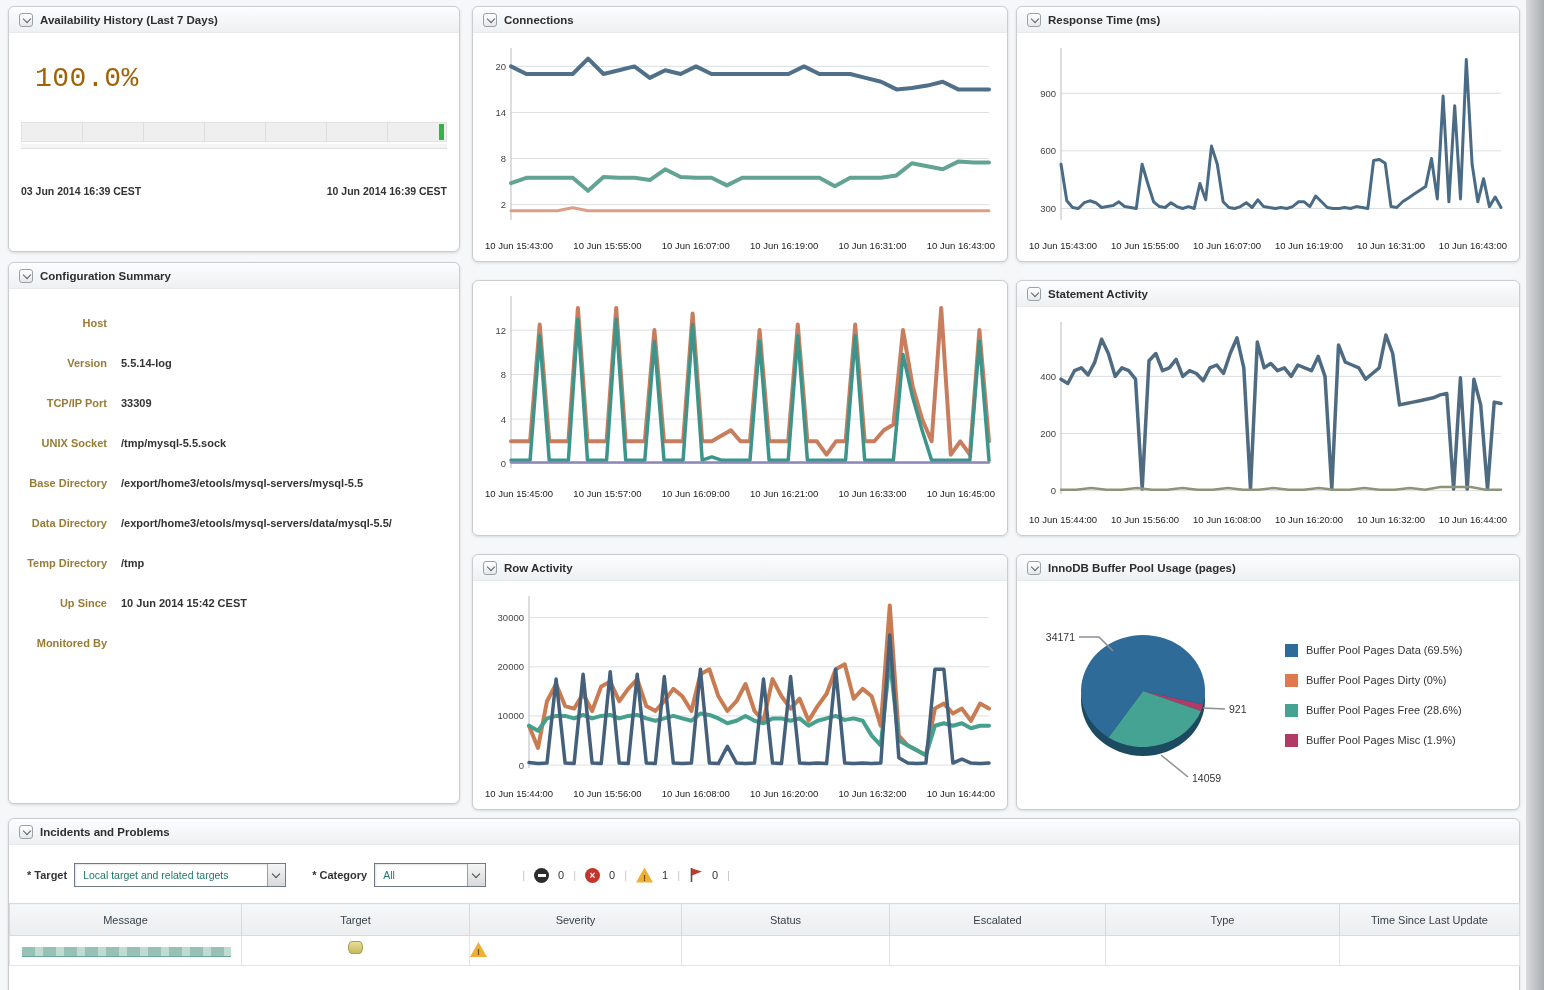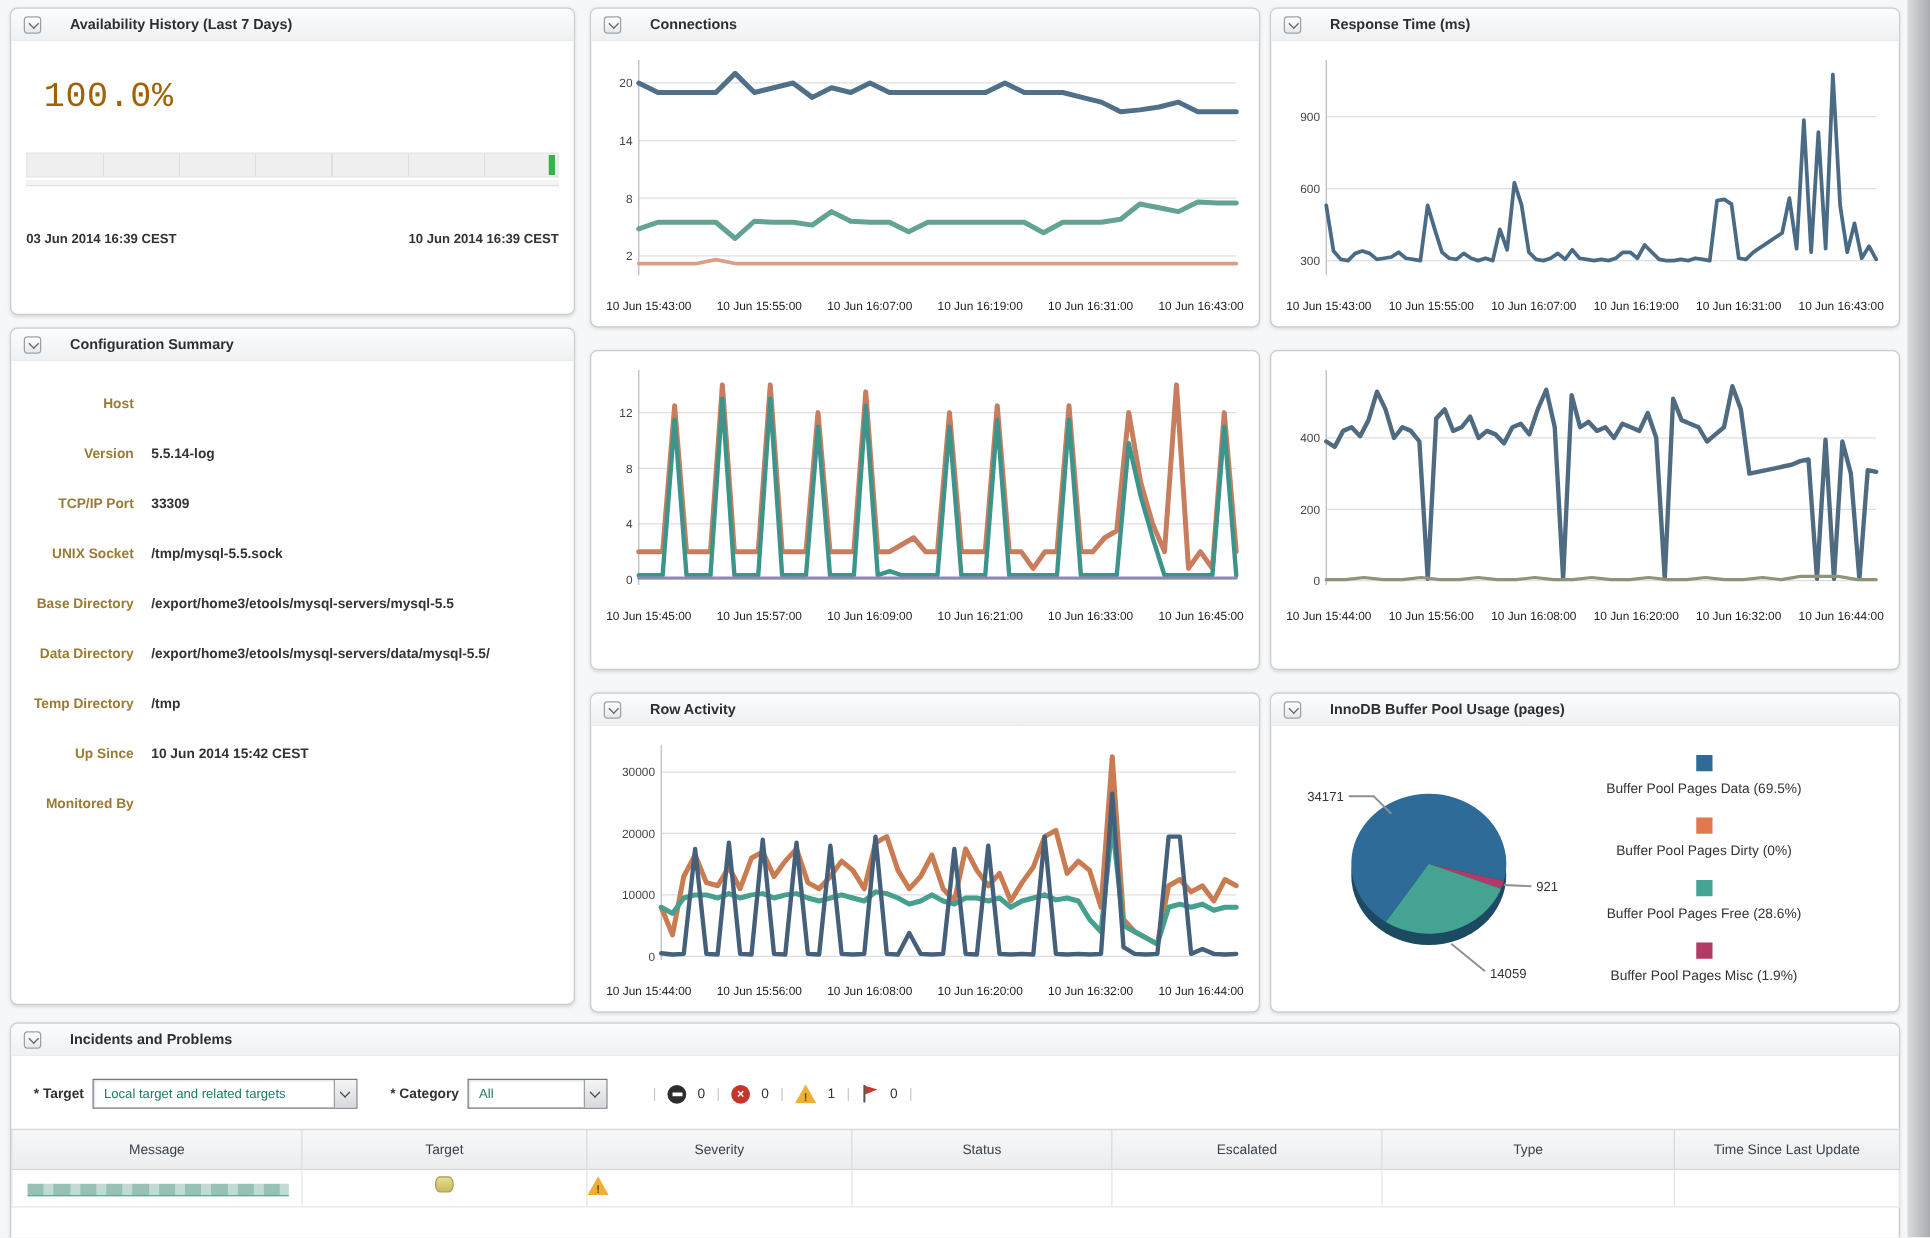--- a/index.html
+++ b/index.html
@@ -5,21 +5,21 @@
   * { margin:0; padding:0; box-sizing:border-box; }
   html,body { width:1544px; height:990px; }
   body { font-family:"Liberation Sans", sans-serif; background:#eceef0; overflow:hidden; }
   .page { position:relative; width:1544px; height:990px; background:#f6f7f8; overflow:hidden; }
   .right-strip { position:absolute; left:1526px; top:0; width:18px; height:990px;
     background:linear-gradient(to right,#d9dbdd,#a9adb1); }
 
   
   .panel { position:absolute; background:#fff; border:1px solid #c9cdd1; border-radius:6px;
     box-shadow:0 1px 3px rgba(0,0,0,.13); }
-  .phead { display:flex; align-items:center; gap:23px; height:26px; padding:0 10px;
+  .phead { display:flex; align-items:center; gap:7px; height:26px; padding:0 10px;
     background:linear-gradient(#fcfdfe,#eef0f2); border-bottom:1px solid #e8eaec; border-radius:6px 6px 0 0; }
   .ptitle { font-size:11.5px; font-weight:bold; color:#2e2e2e; }
   .collapse { width:14px; height:14px; border:1px solid #9aa2a9; border-radius:3px; flex:0 0 auto;
     background:linear-gradient(#ffffff,#e5e8ea); position:relative; cursor:pointer; }
   .collapse::after { content:""; position:absolute; left:3.5px; top:2.5px; width:5px; height:5px;
     border-right:1.6px solid #5a6268; border-bottom:1.6px solid #5a6268; transform:rotate(45deg); }
 
   #p-avail  { left:8px;    top:6px;   width:452px; height:246px; }
   #p-config { left:8px;    top:262px; width:452px; height:542px; }
   #p-conn   { left:472px;  top:6px;   width:536px; height:256px; }
@@ -47,21 +47,21 @@
   .cfg-value { font-size:11px; color:#333; }
 
   
   .chart-body { display:flex; flex-direction:column; justify-content:space-between;
     height:calc(100% - 26px); padding:10px 10px 10px; }
   .xlabels { display:flex; justify-content:space-between; font-size:9.5px; color:#222; padding:0 2px; }
 
   
   .pie-body { display:flex; align-items:center; gap:14px; height:calc(100% - 26px); padding:4px 8px; }
   .legend { display:flex; flex-direction:column; gap:17px; }
-  .legend-item { display:flex; align-items:center; gap:8px; font-size:11px; color:#333;flex-direction:column; }
+  .legend-item { display:flex; align-items:center; gap:8px; font-size:11px; color:#333; }
   .swatch { width:13px; height:13px; flex:0 0 auto; }
 
   
   .inc-controls { display:flex; align-items:center; margin:18px 0 0 18px; font-size:11px; color:#333; }
   .ctl-label { font-weight:bold; margin-right:7px; }
   .sel { display:inline-flex; align-items:stretch; border:1px solid #707a86; background:#fff; height:24px;
     box-shadow:inset 1px 1px 2px rgba(0,0,0,.12); }
   .sel-txt { display:flex; align-items:center; padding:0 8px; font-size:10.5px; color:#1e7a68; }
   .sel-target .sel-txt { width:192px; }
   .sel-category .sel-txt { width:92px; }
@@ -233,20 +233,24 @@
           <span>10 Jun 15:57:00</span>
           <span>10 Jun 16:09:00</span>
           <span>10 Jun 16:21:00</span>
           <span>10 Jun 16:33:00</span>
           <span>10 Jun 16:45:00</span>
         </div>
     </div>
   </section>
 
   <section class="panel" id="p-stmt">
+    <header class="phead">
+      <span class="collapse"></span>
+      <span class="ptitle">Statement Activity</span>
+    </header>
     <div class="chart-body">
       <svg width="482" height="182">
           <line x1="34" y1="173.57432432432432" x2="474" y2="173.57432432432432" stroke="#dcdfe2" stroke-width="1"></line>
           <text x="29" y="177.07432432432432" text-anchor="end" font-size="9.5" fill="#444">0</text>
           <line x1="34" y1="116.47972972972973" x2="474" y2="116.47972972972973" stroke="#dcdfe2" stroke-width="1"></line>
           <text x="29" y="119.97972972972973" text-anchor="end" font-size="9.5" fill="#444">200</text>
           <line x1="34" y1="59.38513513513513" x2="474" y2="59.38513513513513" stroke="#dcdfe2" stroke-width="1"></line>
           <text x="29" y="62.88513513513513" text-anchor="end" font-size="9.5" fill="#444">400</text>
           <line x1="34" y1="5" x2="34" y2="177" stroke="#b7bcc1" stroke-width="1"></line>
           <polyline points="34.0,62.2 40.8,66.5 47.5,53.7 54.3,50.8 61.1,58.0 67.8,45.1 74.6,22.3 81.4,36.5 88.2,59.4 94.9,50.8 101.7,53.7 108.5,62.2 115.2,172.1 122.0,43.7 128.8,36.5 135.5,53.7 142.3,50.8 149.1,42.3 155.8,59.4 162.6,53.7 169.4,56.5 176.2,63.7 182.9,50.8 189.7,48.0 196.5,56.5 203.2,36.5 210.0,20.8 216.8,50.8 223.5,172.1 230.3,25.1 237.1,50.8 243.8,46.5 250.6,53.7 257.4,50.8 264.2,59.4 270.9,48.0 277.7,50.8 284.5,53.7 291.2,39.4 298.0,59.4 304.8,172.1 311.5,28.0 318.3,45.1 325.1,48.0 331.8,50.8 338.6,62.2 345.4,56.5 352.2,50.8 358.9,18.0 365.7,36.5 372.5,87.9 379.2,86.5 386.0,85.1 392.8,83.7 399.5,82.2 406.3,80.8 413.1,77.9 419.8,76.5 426.6,172.1 433.4,60.8 440.2,172.1 446.9,62.2 453.7,87.9 460.5,172.1 467.2,85.1 474.0,86.5" fill="none" stroke="#4f6b82" stroke-width="3.5" stroke-linejoin="round" stroke-linecap="round"></polyline>

